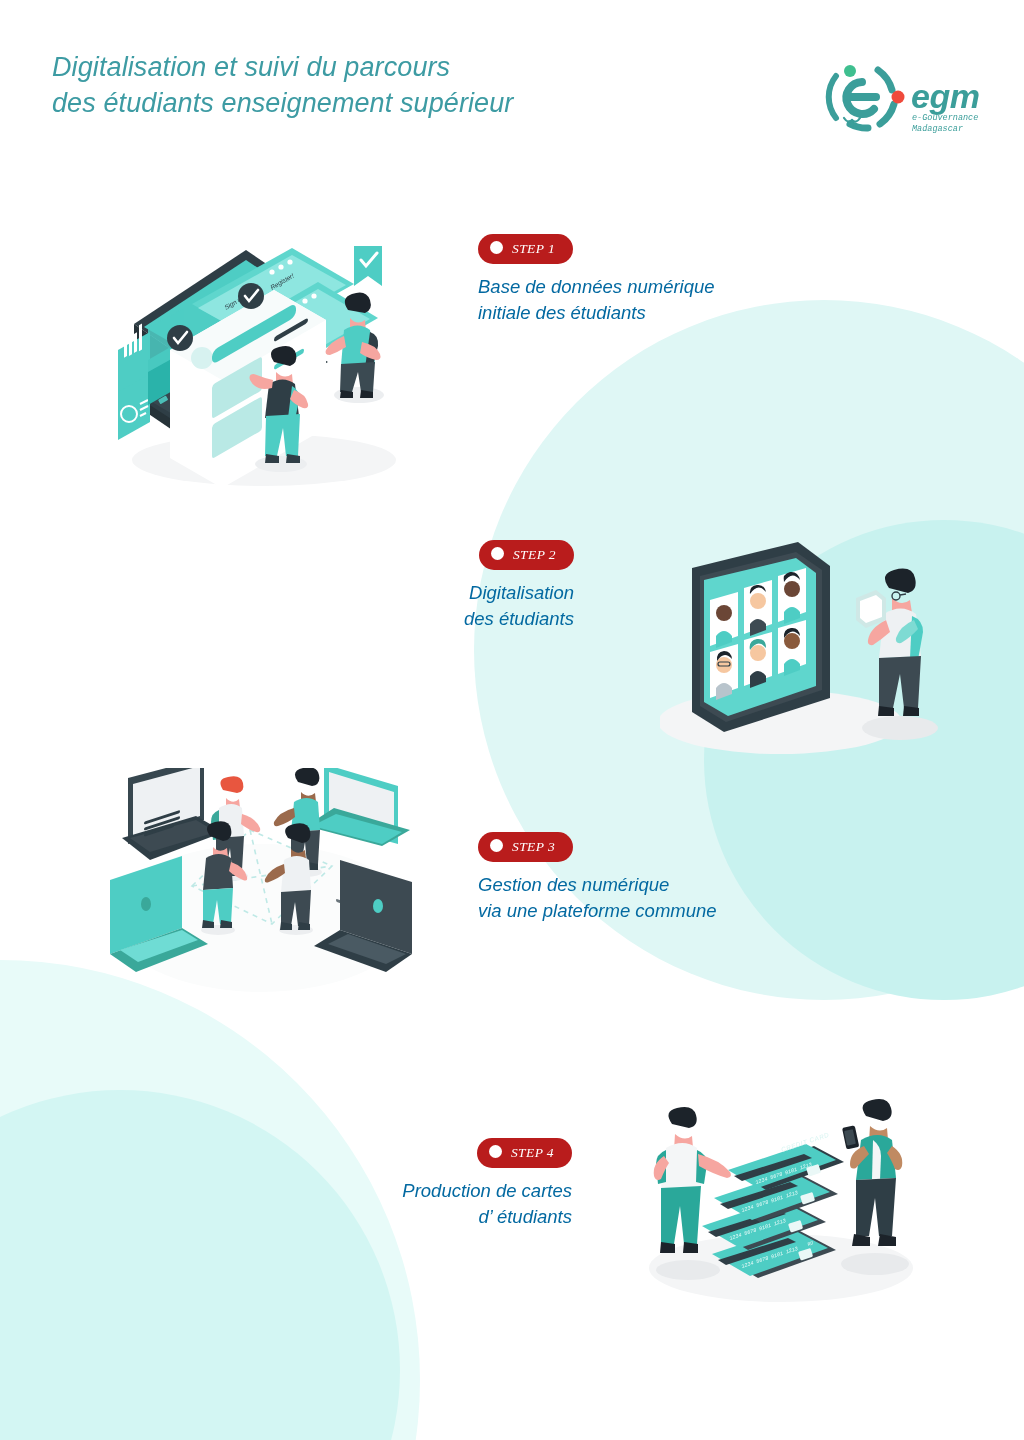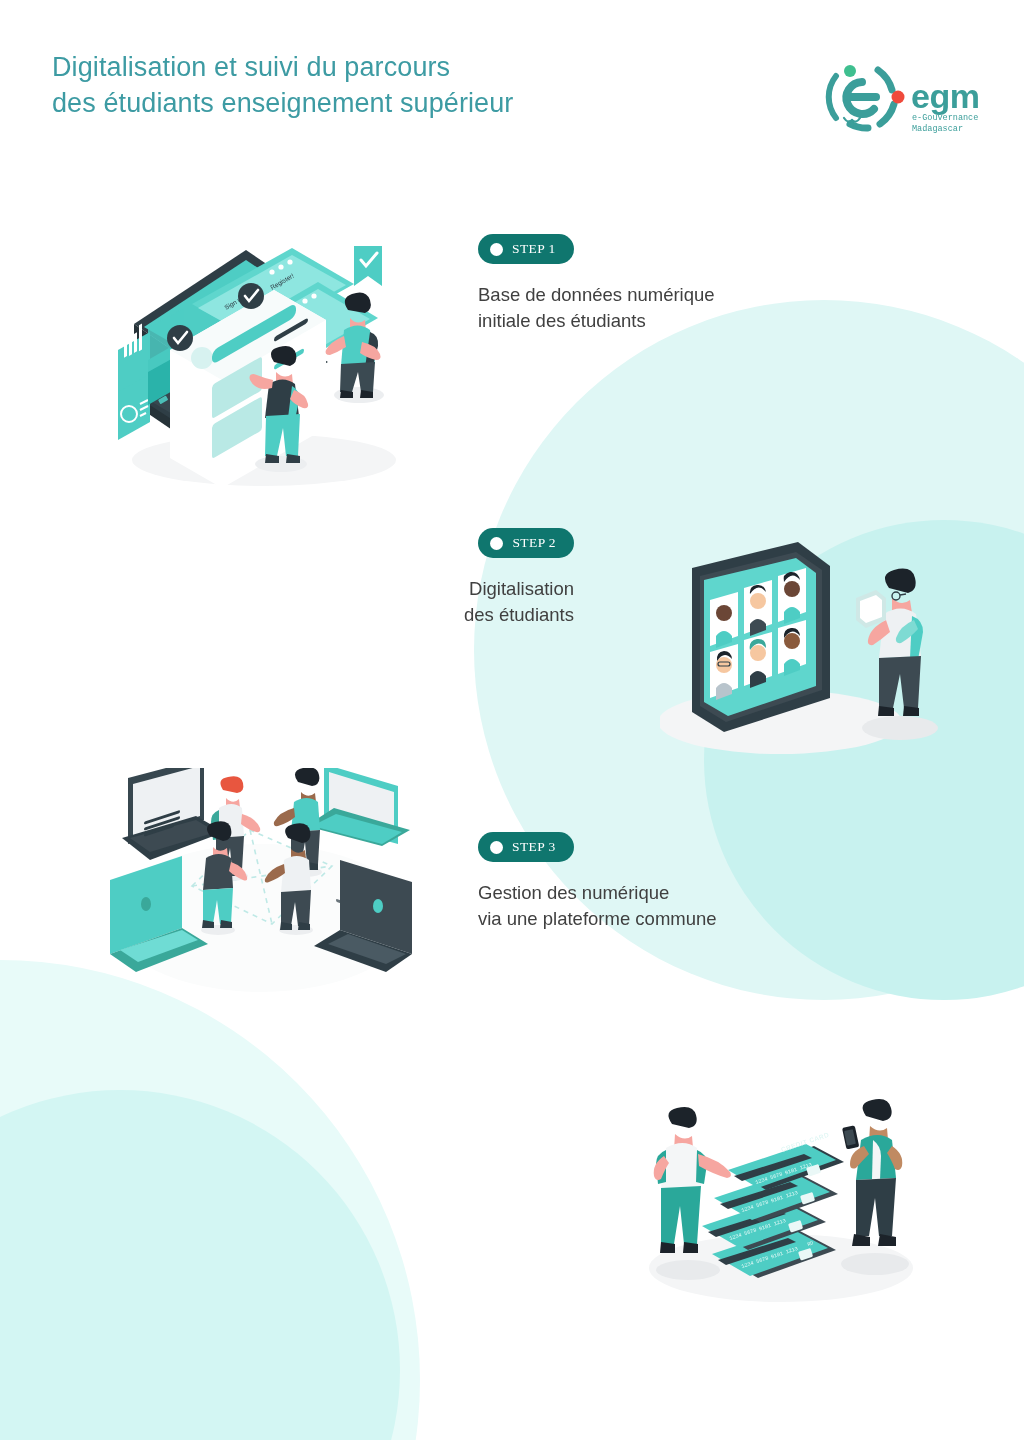--- a/index.html
+++ b/index.html
@@ -14,21 +14,21 @@
 
   
   .bg-layer { position:absolute; inset:0; overflow:hidden; z-index:0; pointer-events:none; }
   .bg-circle { position:absolute; border-radius:50%; }
   .bg-tr-outer { width:700px; height:700px; right:-150px; top:300px; background:#dff7f5; }
   .bg-tr-inner { width:480px; height:480px; right:-160px; top:520px; background:#c8f2ef; }
   .bg-bl-outer { width:840px; height:840px; left:-420px; top:960px; background:#e8fbf9; }
   .bg-bl-inner { width:560px; height:560px; left:-160px; top:1090px; background:#d3f6f3; }
 
   
-  .page { position:relative; width:1024px; height:1168px; z-index:2; }
+  .page { position:relative; width:1024px; height:1168px; z-index:2;font-style:italic; }
 
   
   .header { position:absolute; top:0; left:0; width:1024px; height:150px; }
   .title {
     position:absolute; left:52px; top:50px;
     color:#3d9ba3;
     font-size:27px;
     line-height:1.32;
     font-weight:400;
     letter-spacing:.1px;
@@ -36,48 +36,48 @@
   }
 
   
   .logo { position:absolute; right:28px; top:56px; width:180px; height:82px; }
   .logo svg { display:block; }
 
   
   .step { position:absolute; }
 
   .badge {
-    display:inline-flex; align-items:center; gap:9px;
-    background:#0f766e;
+    display:inline-flex; align-items:flex-start; gap:9px;
+    background:#b91c1c;
     border-radius:22px;
     padding:7px 18px 7px 12px;
     height:30px;
   }
   .badge-dot {
     width:13px; height:13px; border-radius:50%;
     background:#ffffff; flex:0 0 13px;
   }
   .badge-label {
     color:#ffffff;
     font-size:13.5px;
     letter-spacing:.4px;
     font-family:"Liberation Serif", serif;
     white-space:nowrap;
   }
 
   .step-text {
-    margin-top:18px;
-    color:#404040;
+    margin-top:10px;
+    color:#0369a1;
     font-size:18.5px;
     line-height:1.42;
     white-space:pre-line;
   }
 
   .align-right { text-align:right; }
-  .align-right .badge-wrap { display:flex; justify-content:flex-end; }
+  .align-right .badge-wrap { display:flex; justify-content:flex-end;margin-top:12px; }
   .align-left  .badge-wrap { display:flex; justify-content:flex-start; }
 
   
   #step-1 { left:478px; top:234px; width:330px; }
   #step-2 { left:330px; top:528px; width:244px; }
   #step-3 { left:478px; top:832px; width:340px; }
   #step-4 { left:330px; top:1126px; width:242px; }
 
   
   .illus { position:absolute; }
@@ -450,20 +450,30 @@
         <path d="M191 81 q7 7 14 1 l1 9 l-15 2 Z" fill="#9b6a4c"></path>
         <path d="M184 92 q13 -8 25 0 l2 30 l-30 2 Z" fill="#eef1f3"></path>
         <path d="M181 124 l30 -2 l-2 36 l-11 0 l-3 -24 l-4 24 l-10 0 Z" fill="#3d4a52"></path>
         <path d="M181 154 l11 2 l0 6 l-12 0 Z" fill="#2f3e46"></path>
         <path d="M199 154 l11 2 l0 6 l-12 0 Z" fill="#2f3e46"></path>
         <path d="M184 96 q-15 5 -19 15 q-1 5 4 3 q10 -4 16 -9 Z" fill="#9b6a4c"></path>
       </g>
     </svg>
   </div>
 
+  <div class="step align-right" id="step-4">
+    <div class="badge-wrap">
+      <div class="badge">
+        <span class="badge-dot"></span>
+        <span class="badge-label">STEP 4</span>
+      </div>
+    </div>
+    <div class="step-text">Production de cartes
+d’   étudiants</div>
+  </div>
 
   <div class="illus" id="illus-4">
     <svg viewBox="0 0 302 232" xmlns="http://www.w3.org/2000/svg">
       <ellipse cx="151" cy="180" rx="132" ry="34" fill="#f4f5f6"></ellipse>
       <ellipse cx="245" cy="176" rx="34" ry="11" fill="#e8eaec"></ellipse>
       <ellipse cx="58" cy="182" rx="32" ry="10" fill="#e8eaec"></ellipse>
 
       <g>
 
         <g>

